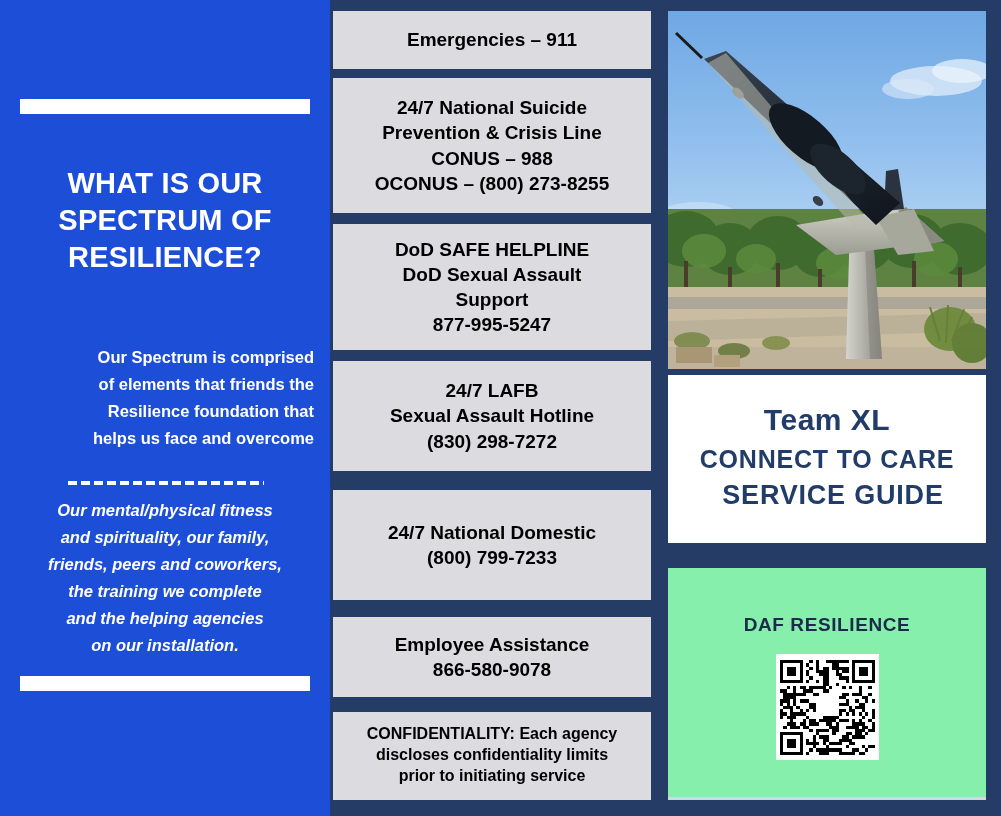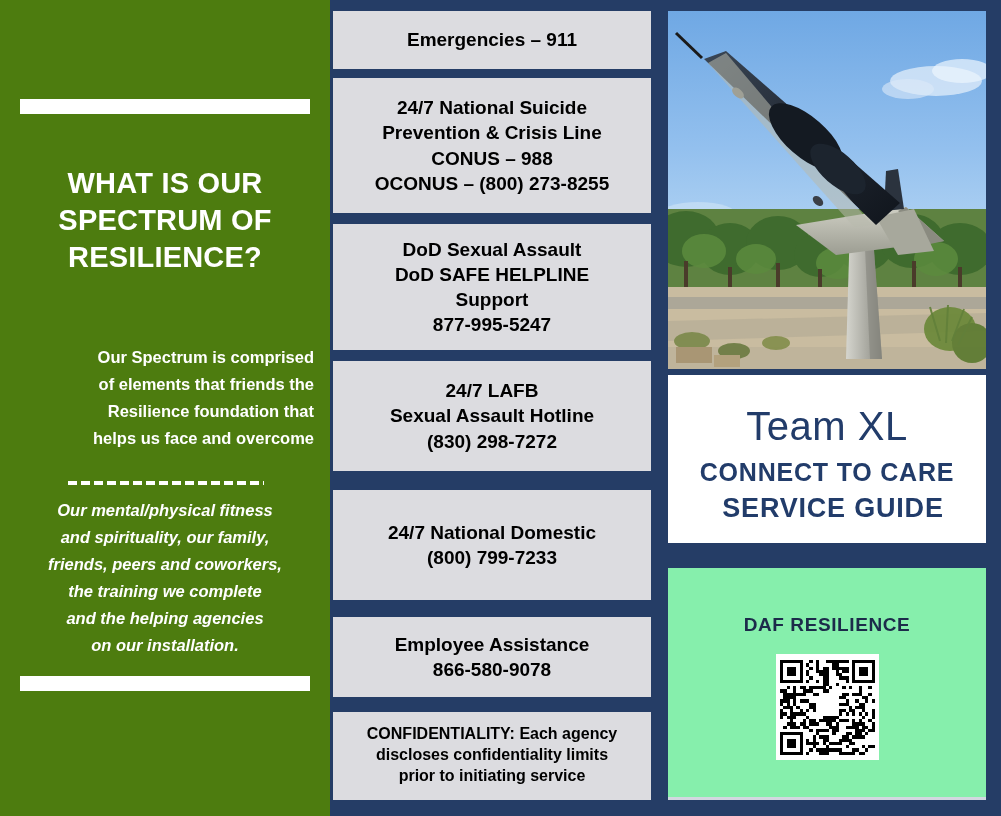--- a/index.html
+++ b/index.html
@@ -18,21 +18,21 @@
     overflow: hidden;
   }
 
   
   .left-panel {
     position: absolute;
     left: 0;
     top: 0;
     width: 330px;
     height: 816px;
-    background: #4d7c0f;
+    background: #1d4ed8;
   }
   .rule-bar {
     position: absolute;
     left: 20px;
     width: 290px;
     height: 15px;
     background: #ffffff;
   }
   .rule-bar.top { top: 99px; }
   .rule-bar.bottom { top: 676px; }
@@ -139,22 +139,22 @@
     top: 375px;
     width: 318px;
     height: 168px;
     background: #ffffff;
     color: #223C6A;
     text-align: center;
     box-sizing: border-box;
     padding-top: 26px;
   }
   .title-card .t1 {
-    font-size: 40px;
-    font-weight: normal;
+    font-size: 30px;
+    font-weight: bold;
     letter-spacing: 0.5px;
     line-height: 1.28;
   }
   .title-card .t2 {
     font-size: 25px;
     font-weight: bold;
     letter-spacing: 0.8px;
     line-height: 1.3;
     margin-top: 4px;
   }
@@ -258,22 +258,22 @@
       <div class="info-box" style="top: 78px; height: 135px; font-size: 19px;">
         <div>
           <span class="line">24/7 National Suicide</span>
           <span class="line">Prevention &amp; Crisis Line</span>
           <span class="line">CONUS – 988</span>
           <span class="line">OCONUS – (800) 273-8255</span>
         </div>
       </div>
       <div class="info-box" style="top: 224px; height: 126px; font-size: 19px;">
         <div>
+          <span class="line">DoD SAFE HELPLINE</span>
           <span class="line">DoD Sexual Assault</span>
-          <span class="line">DoD SAFE HELPLINE</span>
           <span class="line">Support</span>
           <span class="line">877-995-5247</span>
         </div>
       </div>
       <div class="info-box" style="top: 361px; height: 110px; font-size: 19px;">
         <div>
           <span class="line">24/7 LAFB</span>
           <span class="line">Sexual Assault Hotline</span>
           <span class="line">(830) 298-7272</span>
         </div>

